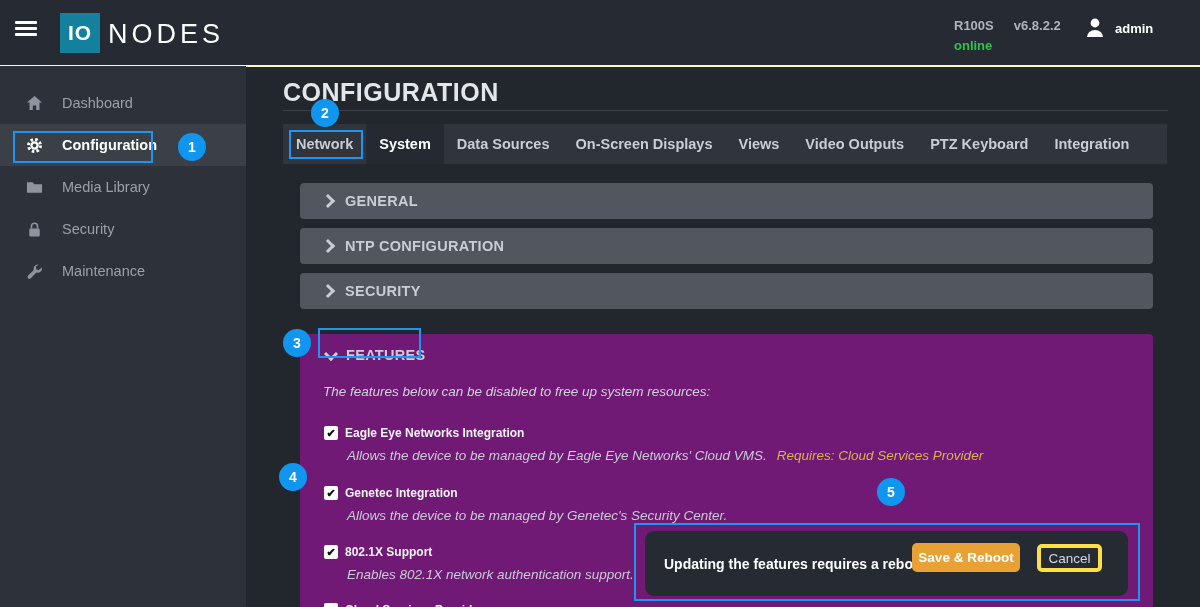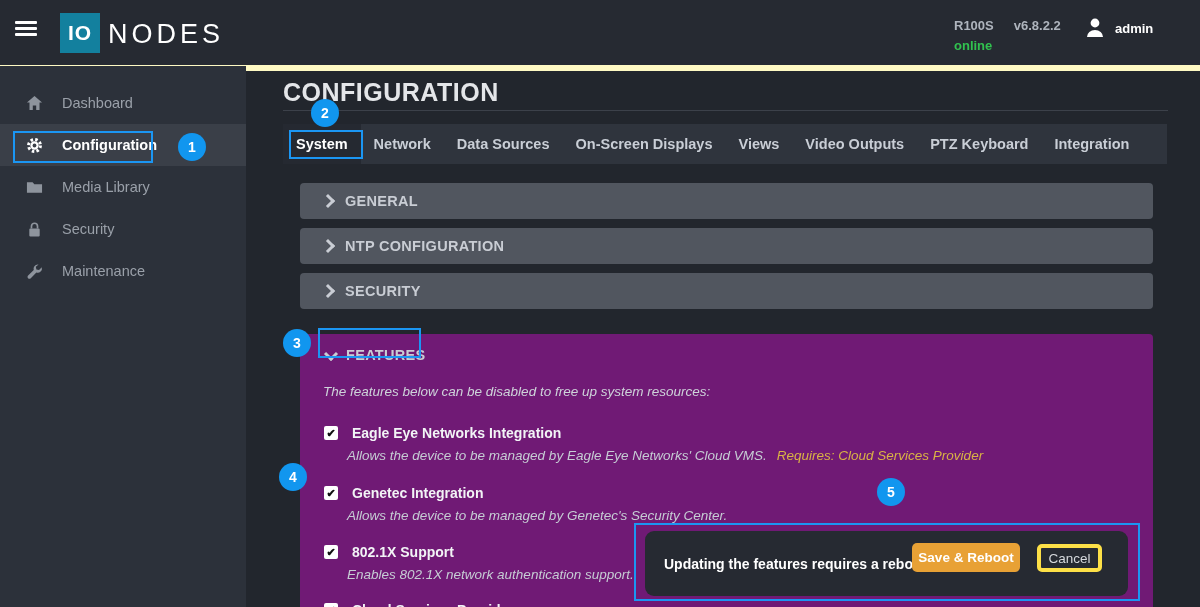--- a/index.html
+++ b/index.html
@@ -2,21 +2,21 @@
 <html><head>
 <meta charset="utf-8">
 <style>
   html,body{margin:0;padding:0;background:#1d2127;}
   .app{
     position:relative;width:1200px;height:607px;overflow:hidden;
     background:#22262d;font-family:"Liberation Sans",sans-serif;
     -webkit-font-smoothing:antialiased;
   }
   
-  .header{position:absolute;left:0;top:0;width:1200px;height:65px;background:#262a32;border-bottom:6px solid #fef9c3;}
+  .header{position:absolute;left:0;top:0;width:1200px;height:65px;background:#262a32;border-bottom:2px solid #fef9c3;}
   .hamburger{position:absolute;left:15px;top:21px;width:22px;height:16px;cursor:pointer;}
   .hamburger div{height:2.6px;background:#fff;border-radius:1px;margin-bottom:3.6px;}
   .logo-box{position:absolute;left:60px;top:13px;width:40px;height:40px;background:#13809e;
     display:flex;align-items:center;justify-content:center;color:#fff;font-weight:bold;font-size:21px;letter-spacing:1px;}
   .logo-text{position:absolute;left:108px;top:19px;font-size:27px;color:#fff;letter-spacing:4px;font-weight:400;}
   .device-info{position:absolute;left:954px;top:18px;font-size:13px;font-weight:bold;color:#aeb4bd;}
   .device-info .row span{margin-right:20px;}
   .device-status{margin-top:5px;color:#31c24f;font-weight:bold;}
   .user{position:absolute;left:1086px;top:18px;display:flex;align-items:center;}
   .user svg{width:18px;height:20px;fill:#fff;}
@@ -45,21 +45,21 @@
   .chev.down{transform:rotate(45deg);margin-top:-3px;}
   
   .features-panel{position:absolute;left:300px;top:334px;width:853px;height:357px;background:#701a75;border-radius:4px 4px 0 0;}
   .feat-header{position:absolute;left:26px;top:13px;display:flex;align-items:center;cursor:pointer;}
   .feat-header .acc-label{margin-left:10px;}
   .feat-intro{position:absolute;left:23px;top:50px;font-style:italic;font-size:13.5px;color:#ced3da;}
   .feat-item{position:absolute;left:24px;}
   .feat-row{display:flex;align-items:center;height:15px;}
   .checkbox{width:14px;height:14px;background:#fff;border-radius:2px;display:flex;align-items:center;justify-content:center;
     font-size:11px;font-weight:bold;color:#101010;cursor:pointer;line-height:14px;}
-  .feat-label{margin-left:14px;font-size:14px;font-weight:bold;color:#f2f4f6;}
+  .feat-label{margin-left:7px;font-size:12px;font-weight:bold;color:#f2f4f6;}
   .feat-desc{margin-left:23px;margin-top:8px;font-style:italic;font-size:13.5px;color:#c6ccd4;}
   .feat-req{color:#d9b345;margin-left:10px;font-style:italic;}
   
   .reboot-dialog{position:absolute;left:645px;top:531px;width:483px;height:65px;background:#262a32;border-radius:9px;}
   .reboot-msg{position:absolute;left:19px;top:0;height:65px;display:flex;align-items:center;color:#fff;font-weight:bold;font-size:14px;}
   .btn-save{position:absolute;left:267px;top:12px;width:108px;height:29px;background:#e8a135;border:none;border-radius:5px;
     color:#fff;font-weight:bold;font-size:13.5px;font-family:"Liberation Sans",sans-serif;cursor:pointer;}
   .btn-cancel{position:absolute;left:392px;top:13px;width:65px;height:28px;background:transparent;border:4px solid #fde047;border-radius:5px;
     color:#d6d9dd;font-size:13.5px;font-family:"Liberation Sans",sans-serif;cursor:pointer;}
   
@@ -144,22 +144,22 @@
         </svg>
       </span>
       <span class="slabel">Maintenance</span>
     </div>
   </div>
 
   <div class="page-title">CONFIGURATION</div>
   <div class="title-divider"></div>
 
   <div class="tabbar">
+    <div class="tab">Network</div>
     <div class="tab active">System</div>
-    <div class="tab">Network</div>
     <div class="tab">Data Sources</div>
     <div class="tab">On-Screen Displays</div>
     <div class="tab">Views</div>
     <div class="tab">Video Outputs</div>
     <div class="tab">PTZ Keyboard</div>
     <div class="tab">Integration</div>
   </div>
 
   <div class="acc-bar" style="top:183px;">
     <span class="chev right"></span>

